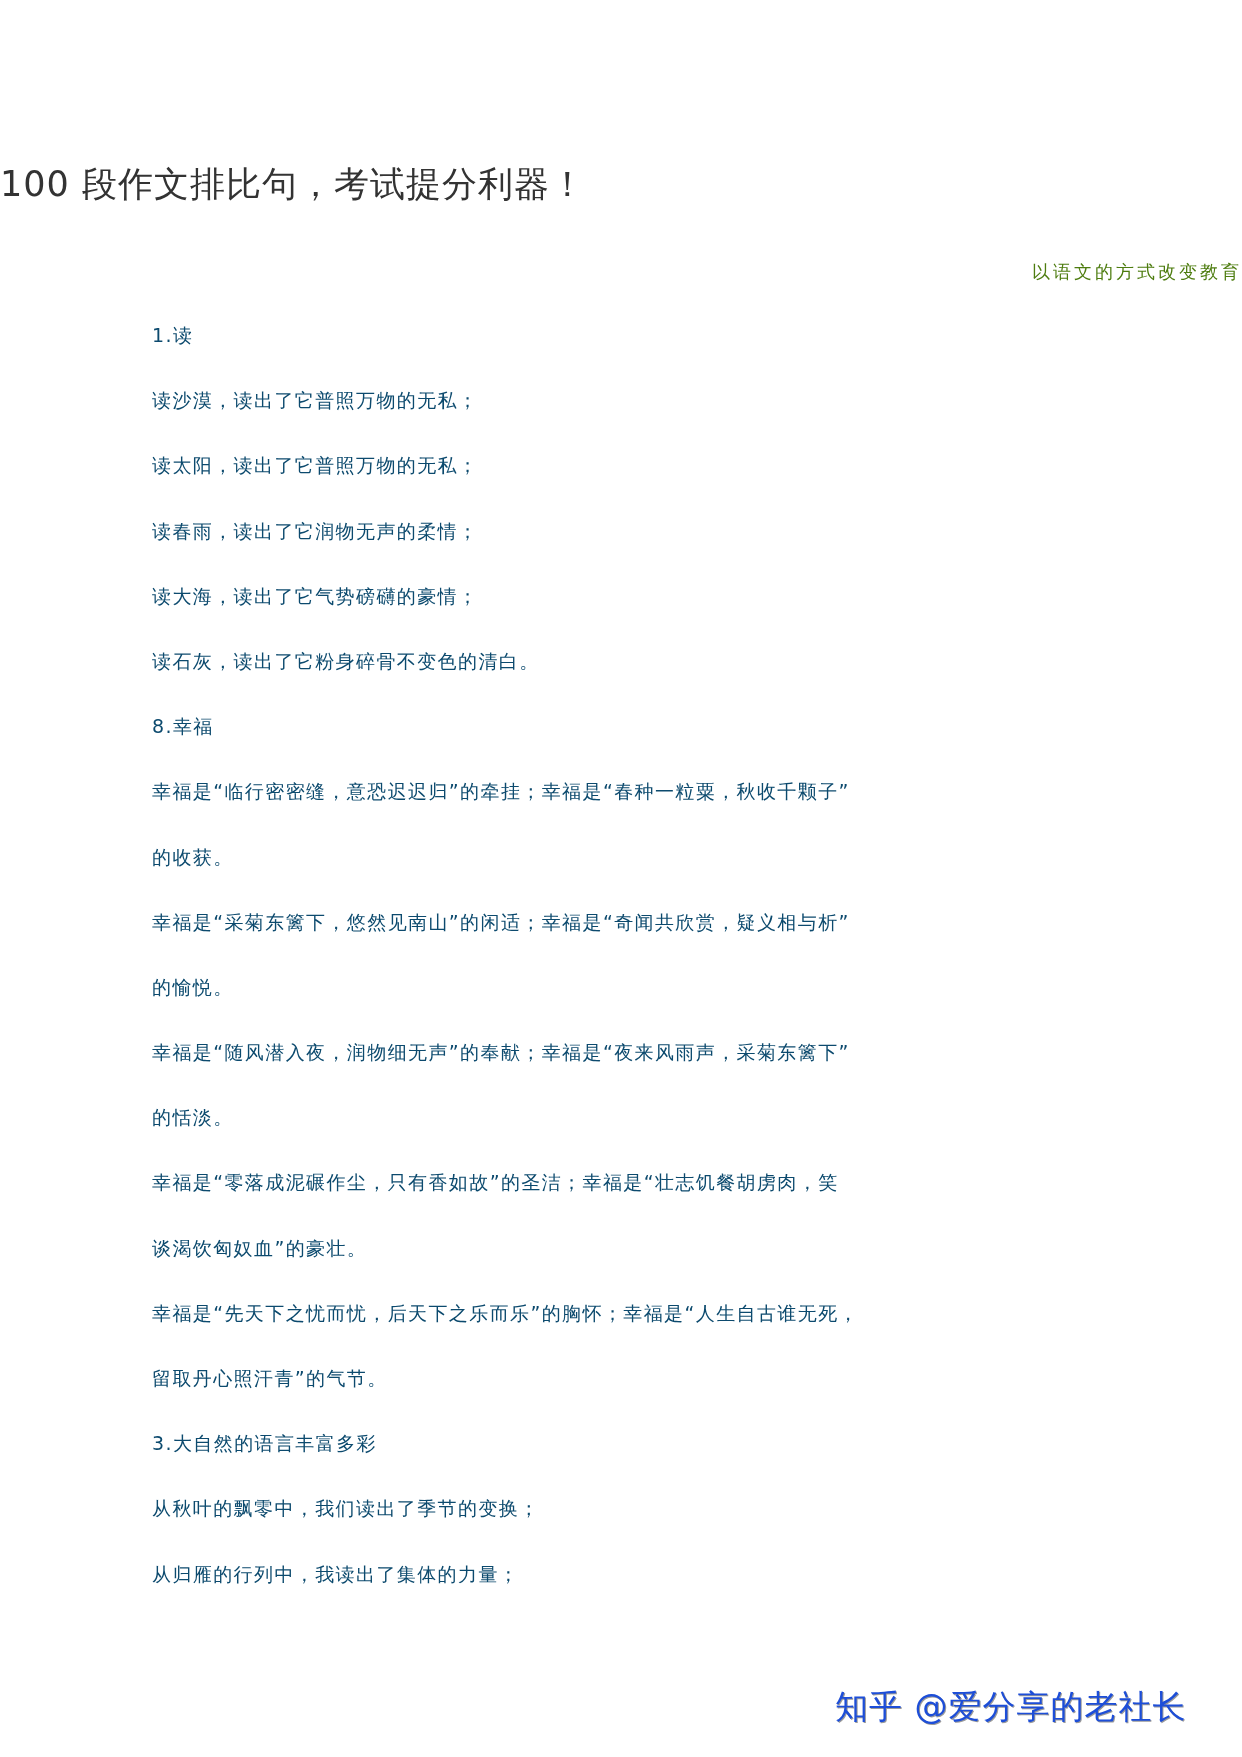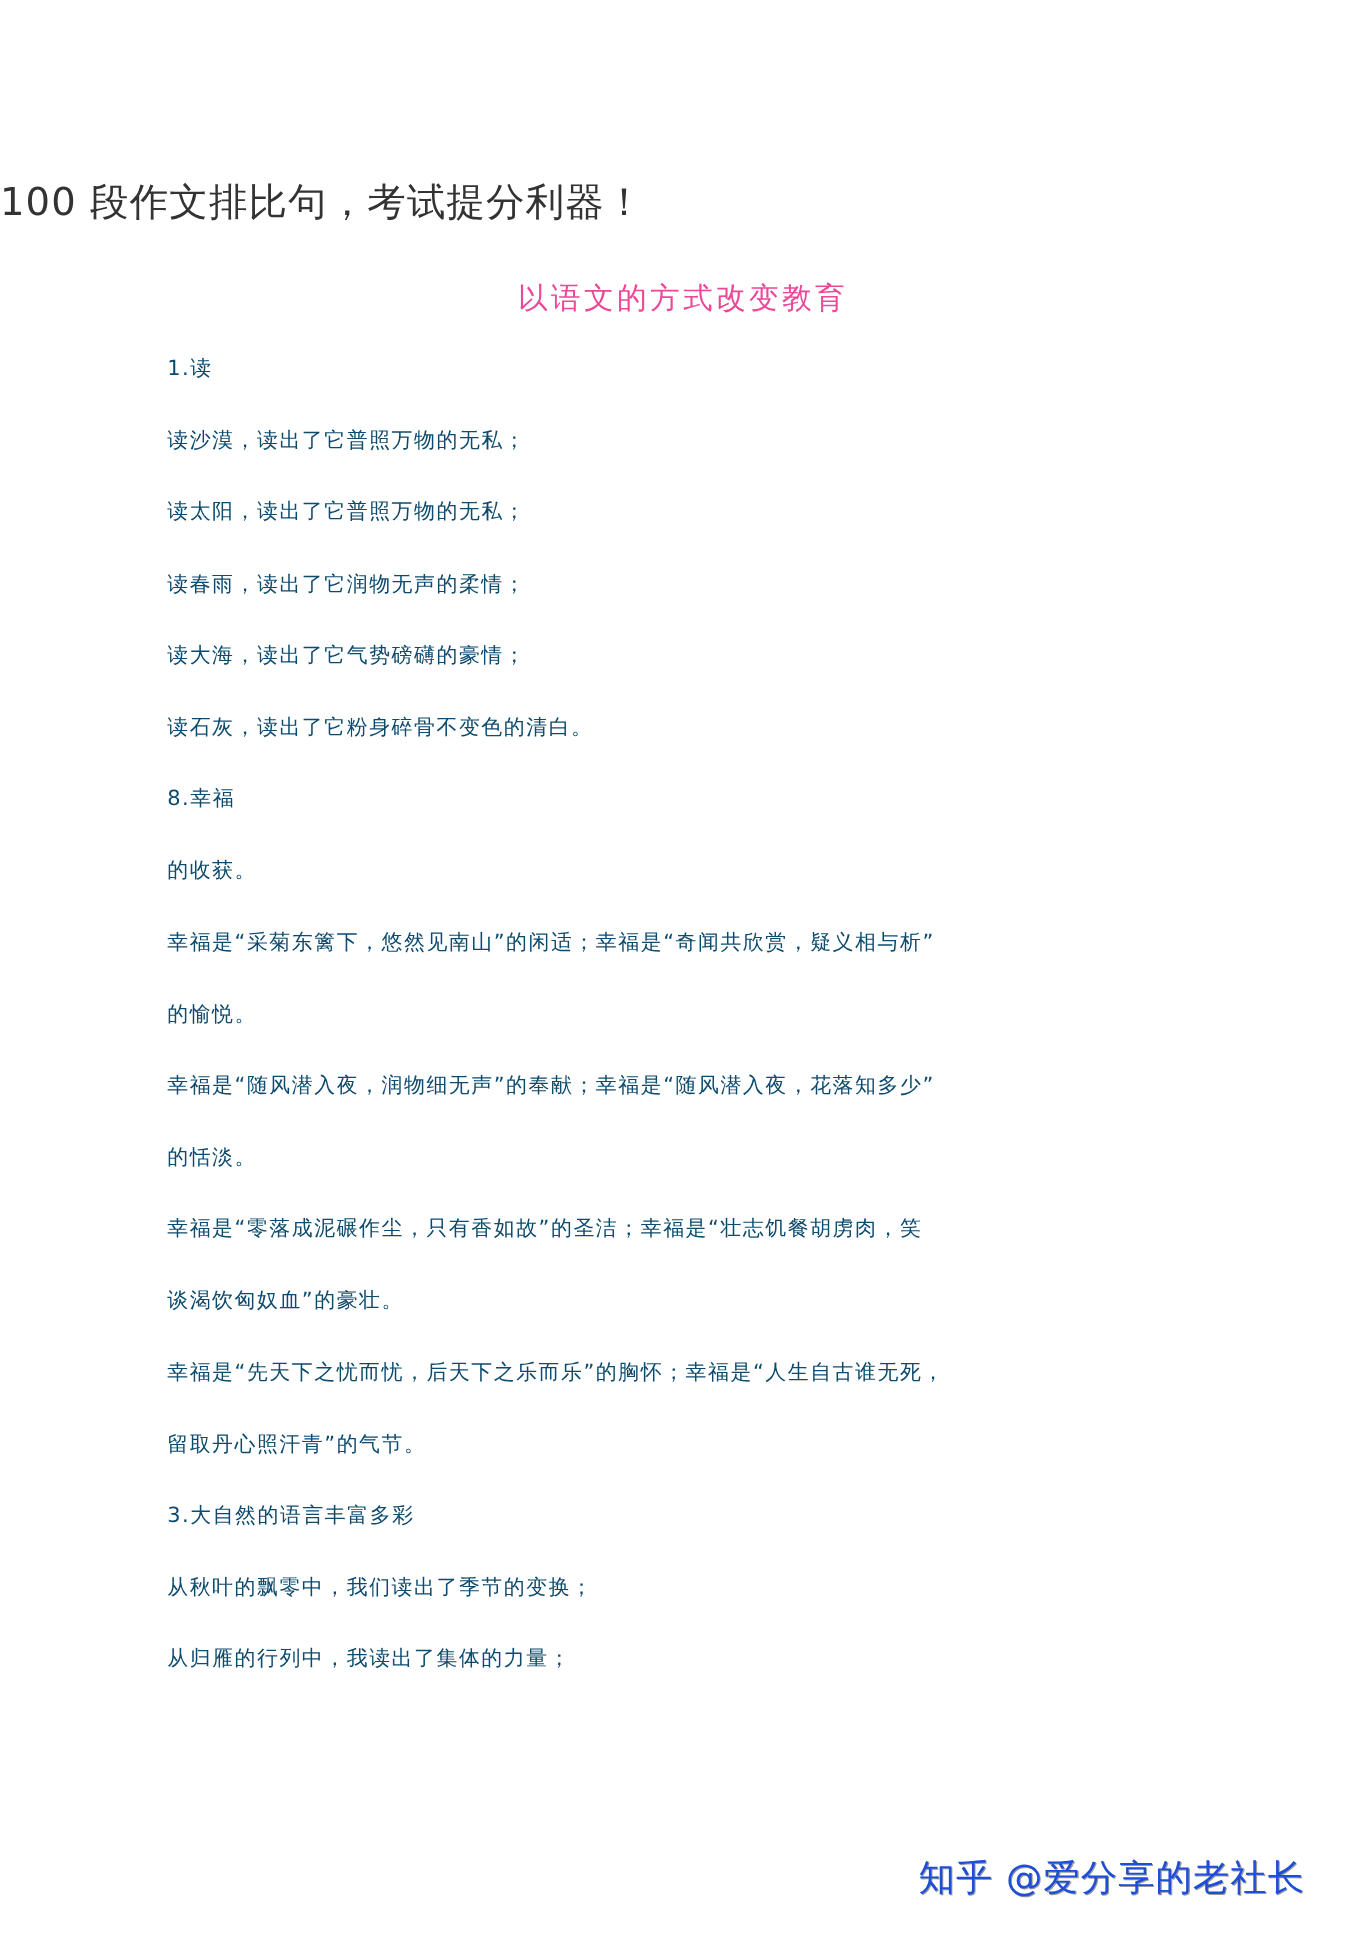--- a/index.html
+++ b/index.html
@@ -32,24 +32,24 @@
       line-height: 44px;
       color: #333333;
       letter-spacing: 1px;
       white-space: nowrap;
     }
     .subtitle {
       position: absolute;
       left: 0;
       width: 1242px;
       top: 254px;
-      text-align: center;
-      font-size: 27px;
+      text-align: right;
+      font-size: 18px;
       line-height: 36px;
-      color: #ec4899;
+      color: #4d7c0f;
       letter-spacing: 3px;
       white-space: nowrap;
     }
     .body-lines {
       position: absolute;
       left: 152px;
       top: 316px;
       width: 1000px;
       margin: 0;
       padding: 0;
@@ -83,24 +83,25 @@
   <div class="subtitle">以语文的方式改变教育</div>
 
   <ul class="body-lines">
     <li class="line">1.读</li>
     <li class="line">读沙漠，读出了它普照万物的无私；</li>
     <li class="line">读太阳，读出了它普照万物的无私；</li>
     <li class="line">读春雨，读出了它润物无声的柔情；</li>
     <li class="line">读大海，读出了它气势磅礴的豪情；</li>
     <li class="line">读石灰，读出了它粉身碎骨不变色的清白。</li>
     <li class="line">8.幸福</li>
+    <li class="line">幸福是“临行密密缝，意恐迟迟归”的牵挂；幸福是“春种一粒粟，秋收千颗子”</li>
     <li class="line">的收获。</li>
     <li class="line">幸福是“采菊东篱下，悠然见南山”的闲适；幸福是“奇闻共欣赏，疑义相与析”</li>
     <li class="line">的愉悦。</li>
-    <li class="line">幸福是“随风潜入夜，润物细无声”的奉献；幸福是“随风潜入夜，花落知多少”</li>
+    <li class="line">幸福是“随风潜入夜，润物细无声”的奉献；幸福是“夜来风雨声，采菊东篱下”</li>
     <li class="line">的恬淡。</li>
     <li class="line">幸福是“零落成泥碾作尘，只有香如故”的圣洁；幸福是“壮志饥餐胡虏肉，笑</li>
     <li class="line">谈渴饮匈奴血”的豪壮。</li>
     <li class="line">幸福是“先天下之忧而忧，后天下之乐而乐”的胸怀；幸福是“人生自古谁无死，</li>
     <li class="line">留取丹心照汗青”的气节。</li>
     <li class="line">3.大自然的语言丰富多彩</li>
     <li class="line">从秋叶的飘零中，我们读出了季节的变换；</li>
     <li class="line">从归雁的行列中，我读出了集体的力量；</li>
   </ul>
 

